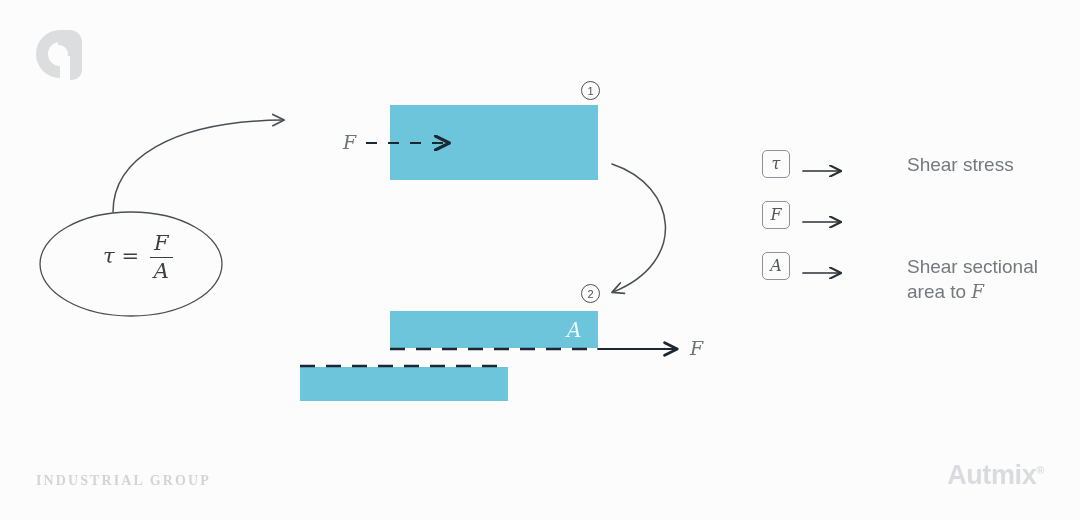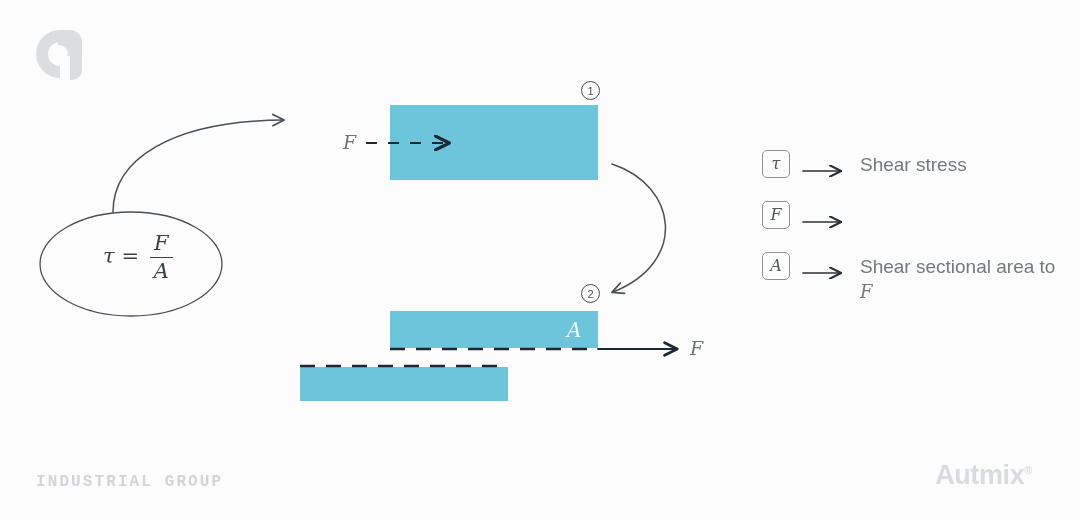--- a/index.html
+++ b/index.html
@@ -116,39 +116,40 @@
     margin: 0 12px;
     padding-top: 13px;
   }
   .legend-text {
     flex: 1 1 auto;
     font-family: "Liberation Sans", sans-serif;
     font-size: 19px;
     line-height: 25px;
     color: #74797f;
     padding-top: 2px;
+    margin-left: 47px;
   }
   .legend-text .inline-math {
     font-family: "DejaVu Serif", serif;
     font-style: italic;
     font-size: 18px;
     color: #74797f;
   }
 
   
   #footer-tagline {
     left: 36px; top: 473px;
-    font-family: Liberation Mono, monospace;
-    font-size: 16px;
+    font-family: Liberation Serif, serif;
+    font-size: 14px;
     letter-spacing: 2.1px;
     color: #d2d4d7;
     font-weight: 600;
   }
   #footer-wordmark {
-    right: 48px; top: 460px;
+    right: 36px; top: 460px;
     font-family: "Liberation Sans", sans-serif;
     font-size: 27px;
     font-weight: bold;
     color: #d9dbde;
     letter-spacing: -0.4px;
   }
   #footer-wordmark .reg {
     font-size: 11px;
     vertical-align: super;
     font-weight: bold;

